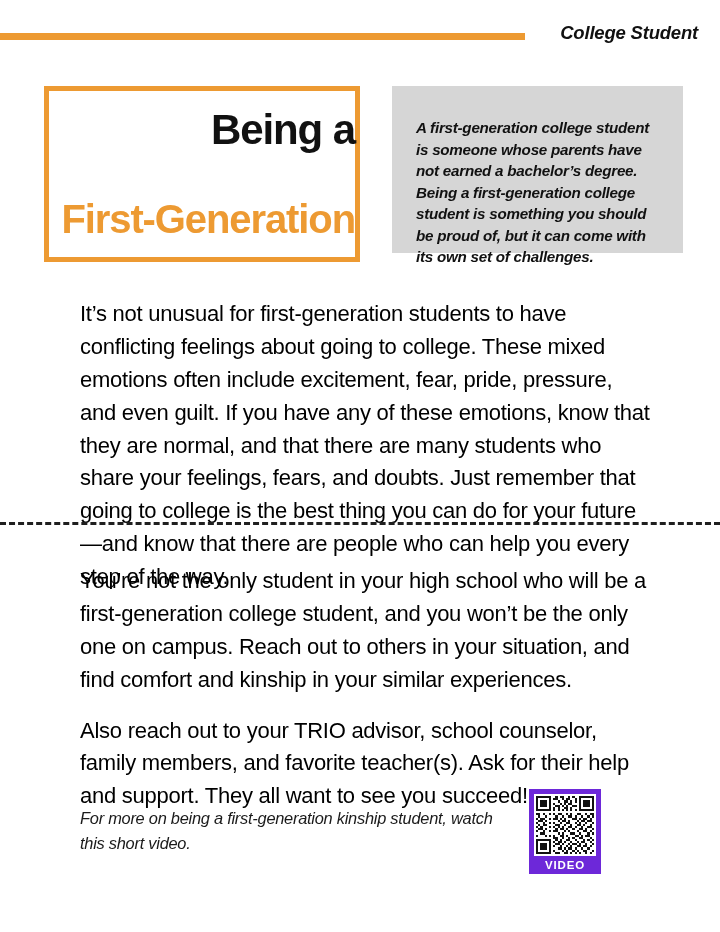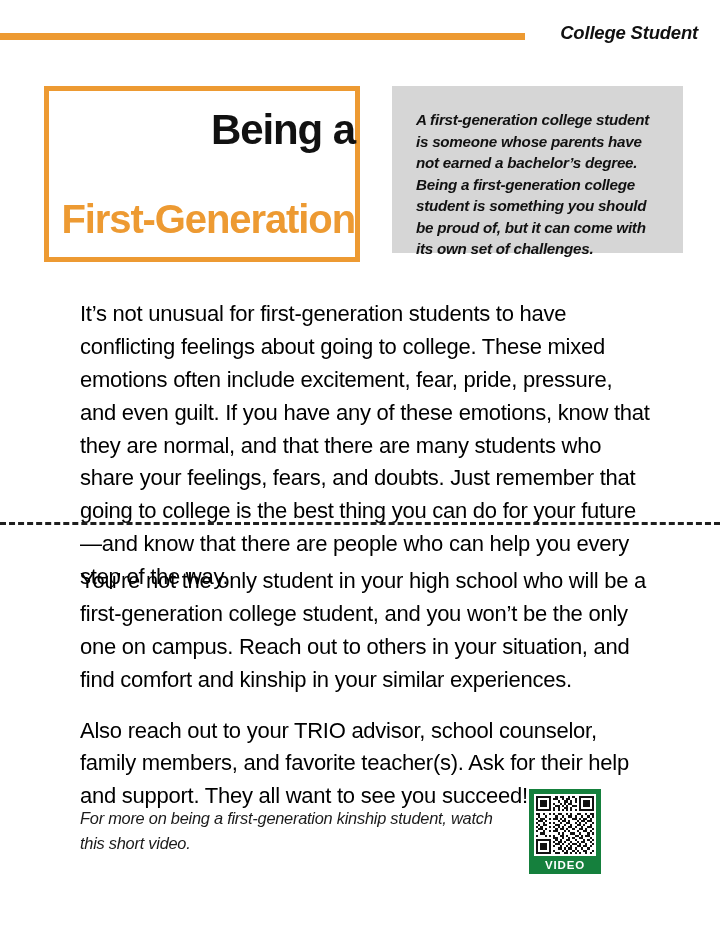--- a/index.html
+++ b/index.html
@@ -80,21 +80,21 @@
 
   
   .definition-box {
     position: absolute;
     left: 392px;
     top: 86px;
     width: 291px;
     height: 167px;
     background: #d6d6d6;
     box-sizing: border-box;
-    padding: 23px 22px 12px 24px;
+    padding: 31px 22px 12px 24px;
   }
   .definition-text {
     font-size: 15.2px;
     font-weight: bold;
     font-style: italic;
     line-height: 1.42;
     color: #111111;
     letter-spacing: -0.25px;
   }
 
@@ -145,21 +145,21 @@
     line-height: 1.5;
     letter-spacing: -0.25px;
     color: #1a1a1a;
   }
   .qr-card {
     position: absolute;
     left: 529px;
     top: 789px;
     width: 72px;
     height: 85px;
-    background: #15803d;
+    background: #6d28d9;
     display: flex;
     flex-direction: column;
     align-items: center;
     justify-content: flex-start;
     padding-top: 5px;
     box-sizing: border-box;
   }
   .qr-code {
     width: 62px;
     height: 62px;

